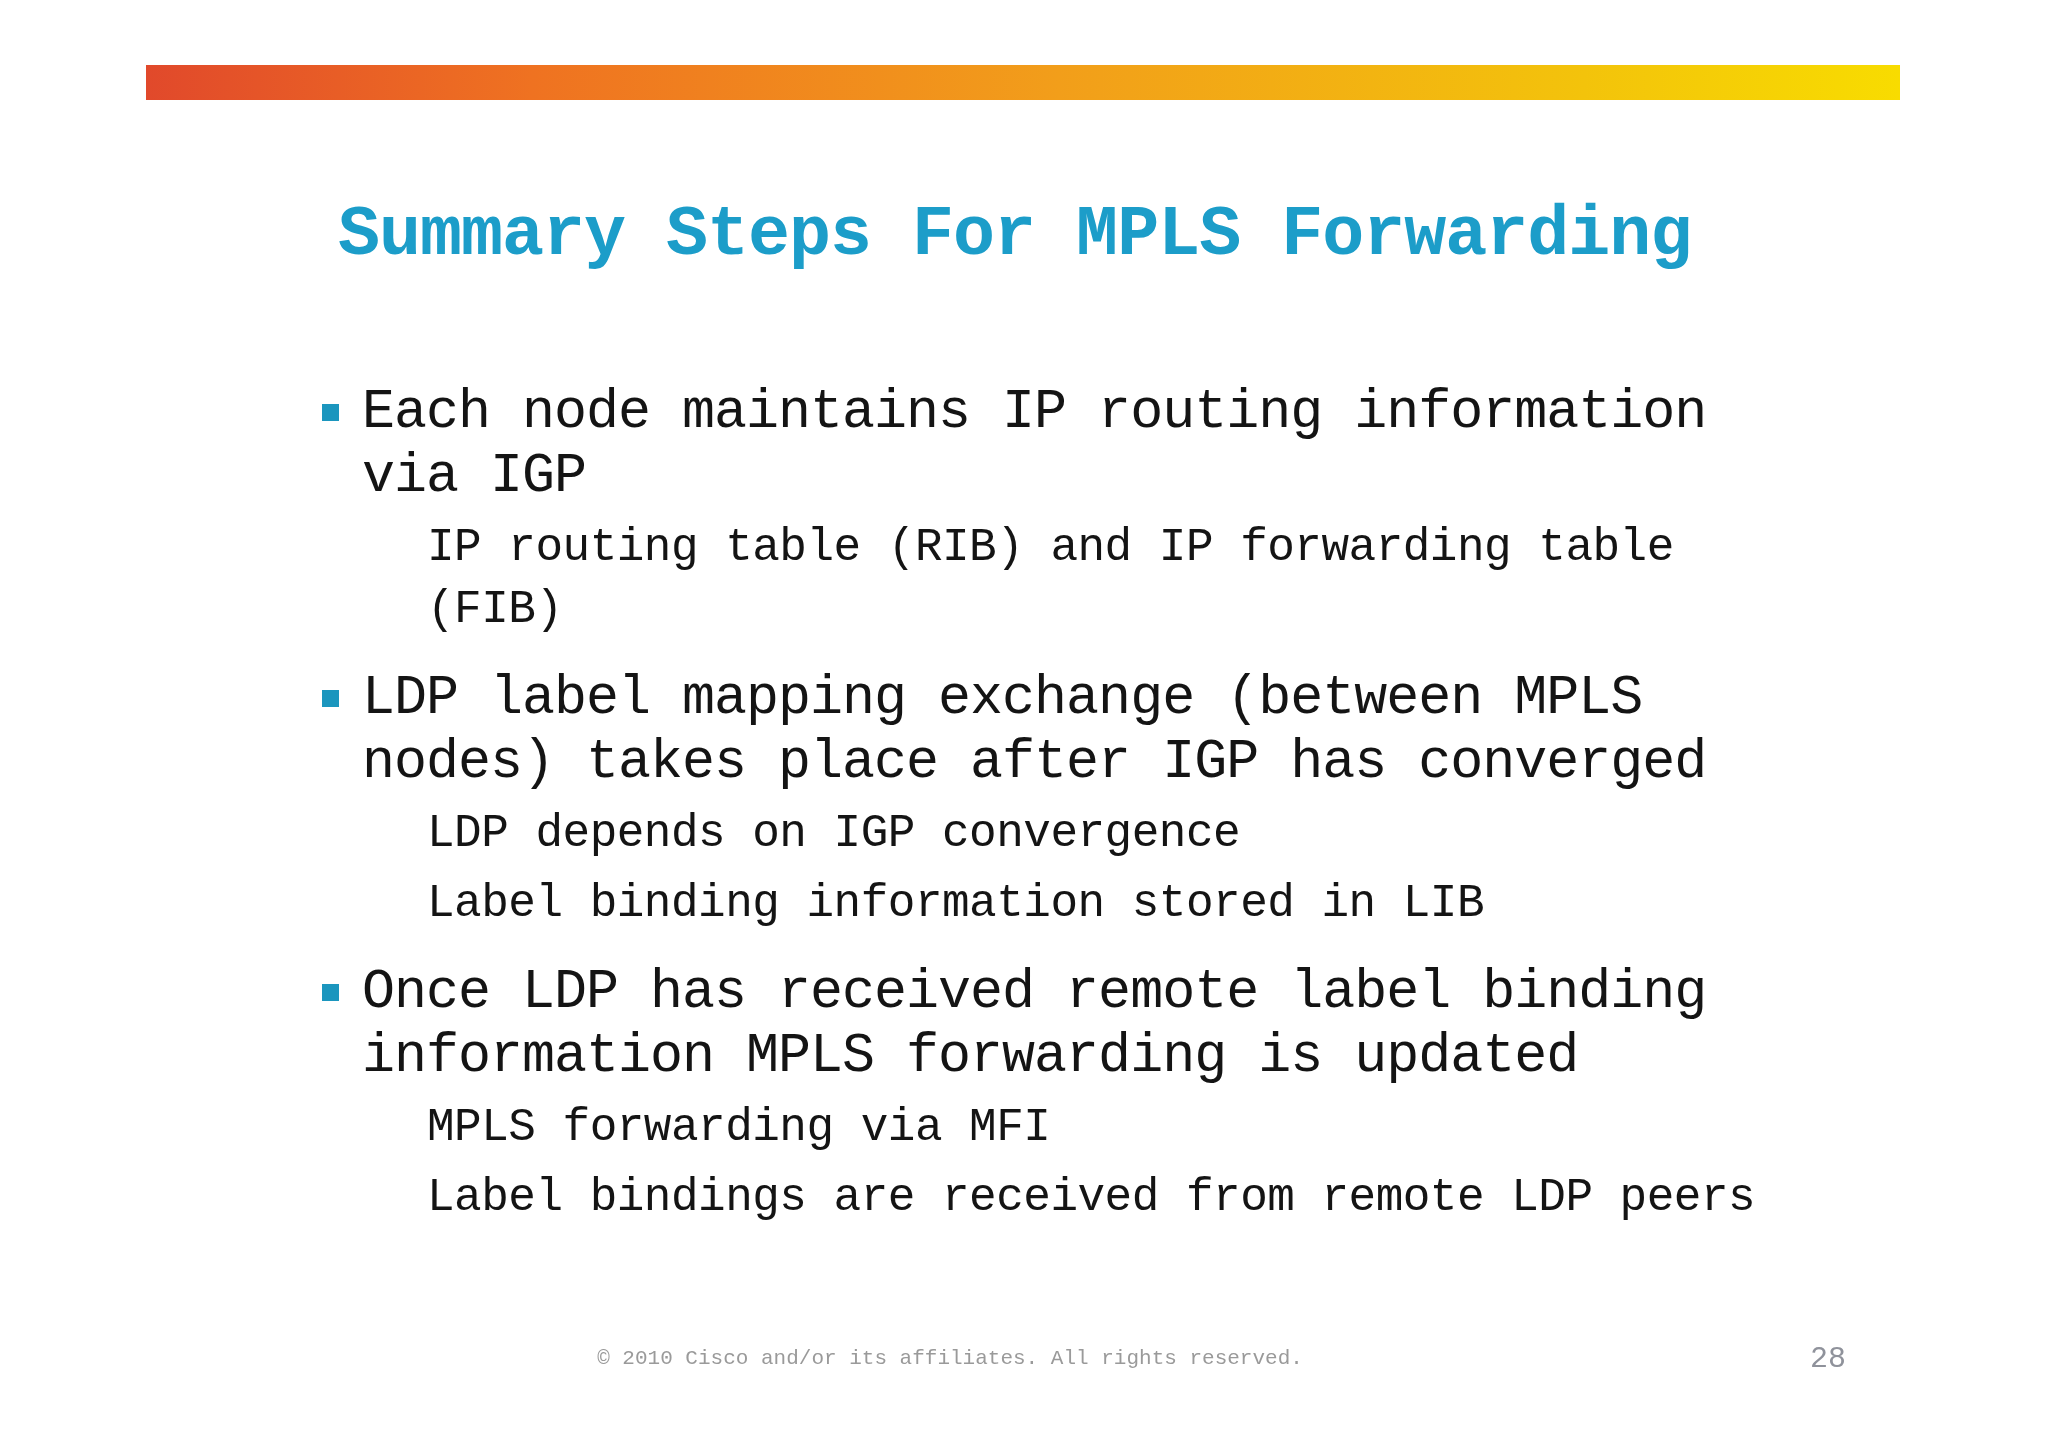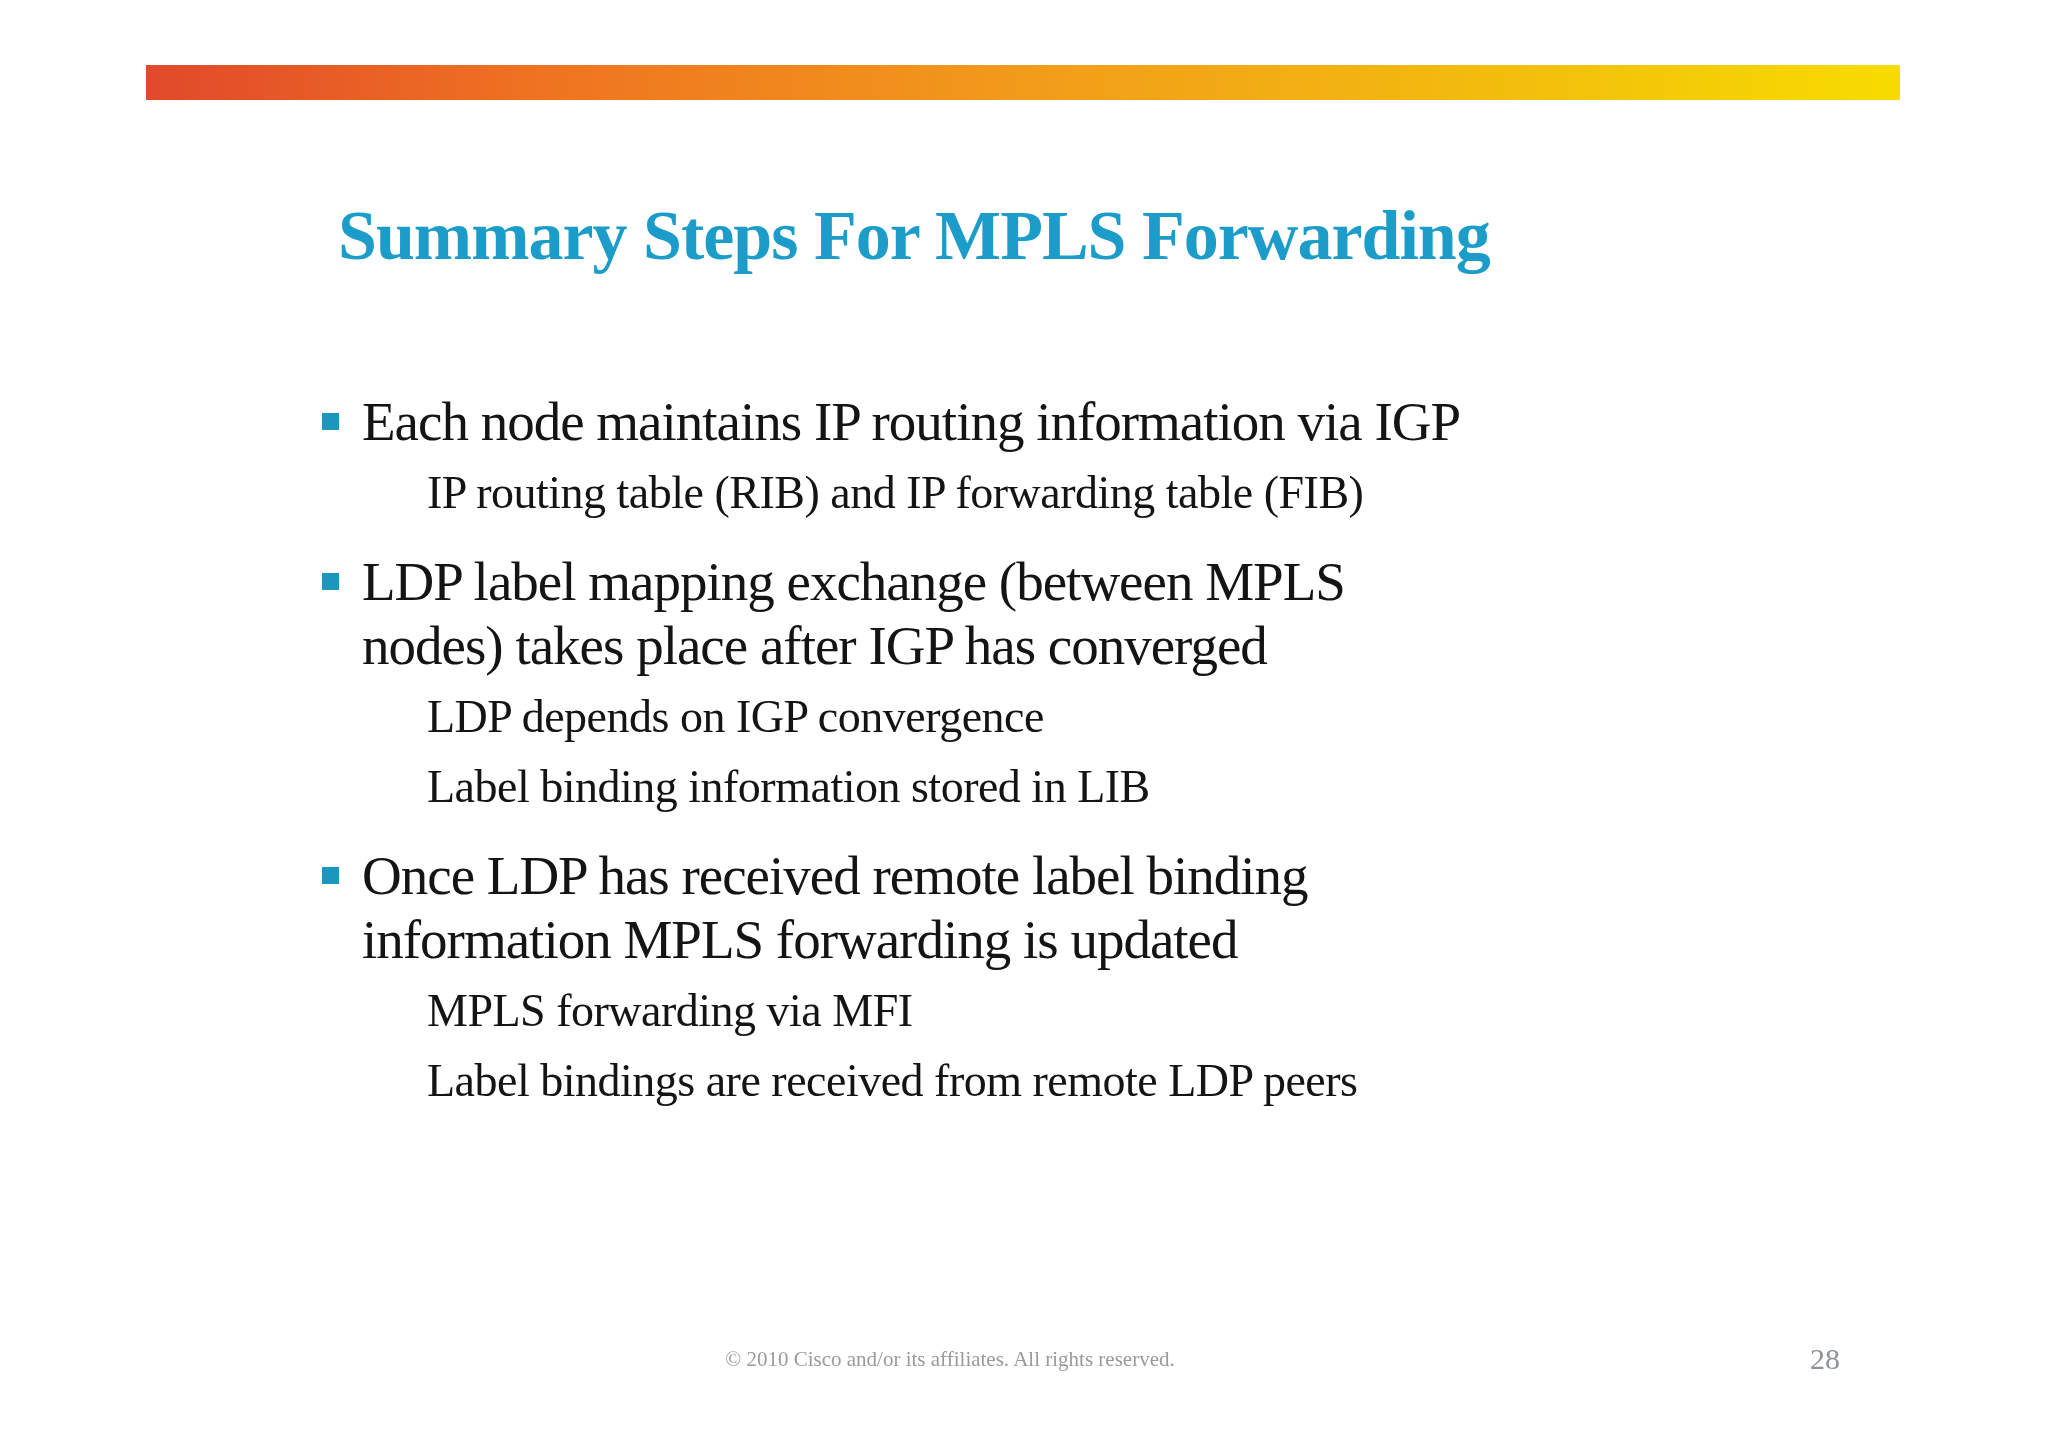--- a/index.html
+++ b/index.html
@@ -6,21 +6,21 @@
     margin: 0;
     padding: 0;
     background: #ffffff;
   }
   .slide {
     position: relative;
     width: 2048px;
     height: 1447px;
     background: #ffffff;
     overflow: hidden;
-    font-family: Liberation Serif, serif;
+    font-family: Liberation Mono, monospace;
   }
   .gradient-bar {
     position: absolute;
     left: 146px;
     top: 65px;
     width: 1754px;
     height: 35px;
     background: linear-gradient(90deg,
       var(--grad-start) 0%,
       #EF7221 22%,
@@ -43,21 +43,21 @@
     position: absolute;
     left: 322px;
     top: 378px;
     width: 1450px;
   }
   .bullet {
     display: flex;
     align-items: flex-start;
     margin-top: 26px;
   }
-  .bullet:first-child { margin-top: 12px; }
+  .bullet:first-child { margin-top: 3px; }
   .marker {
     flex: none;
     width: 17px;
     height: 17px;
     margin-top: 23px;
     background: var(--marker-color);
   }
   .bullet-text {
     margin-left: 23px;
     font-size: 55px;

